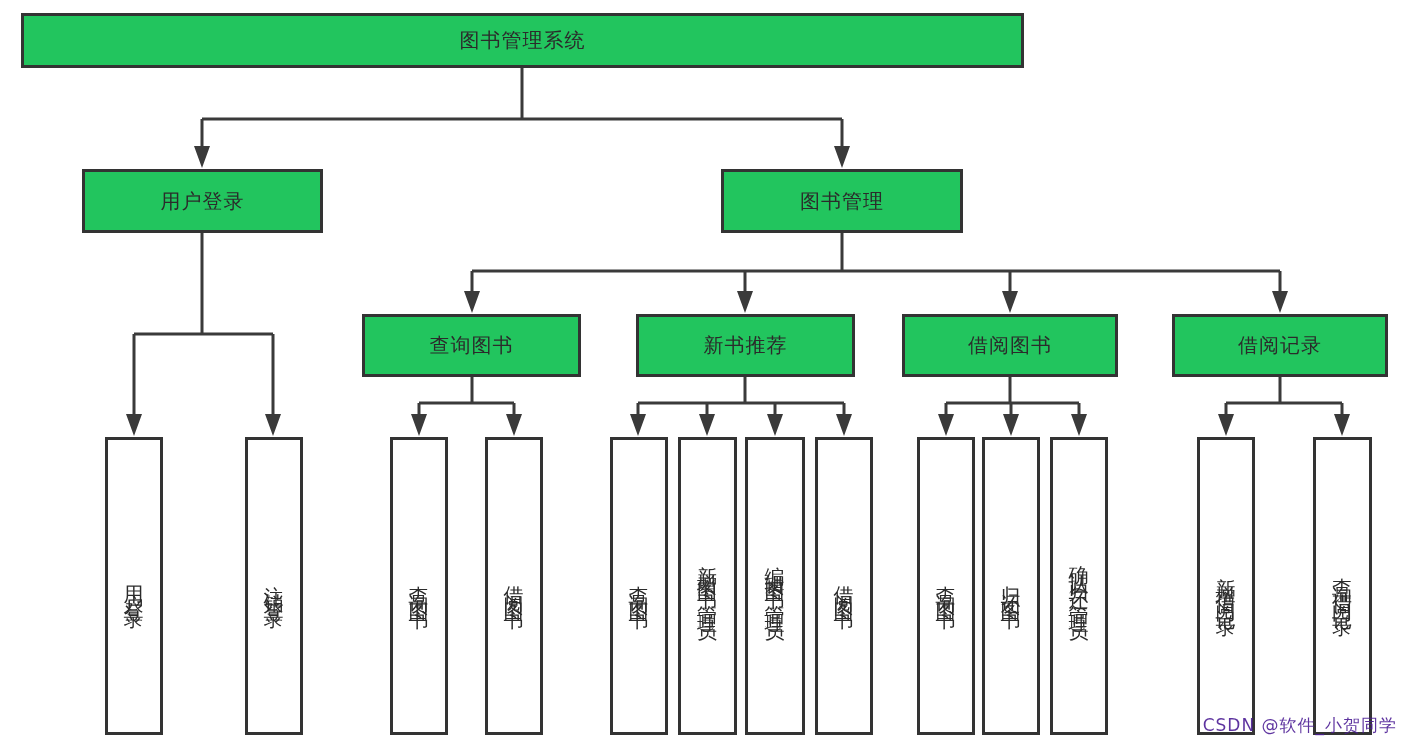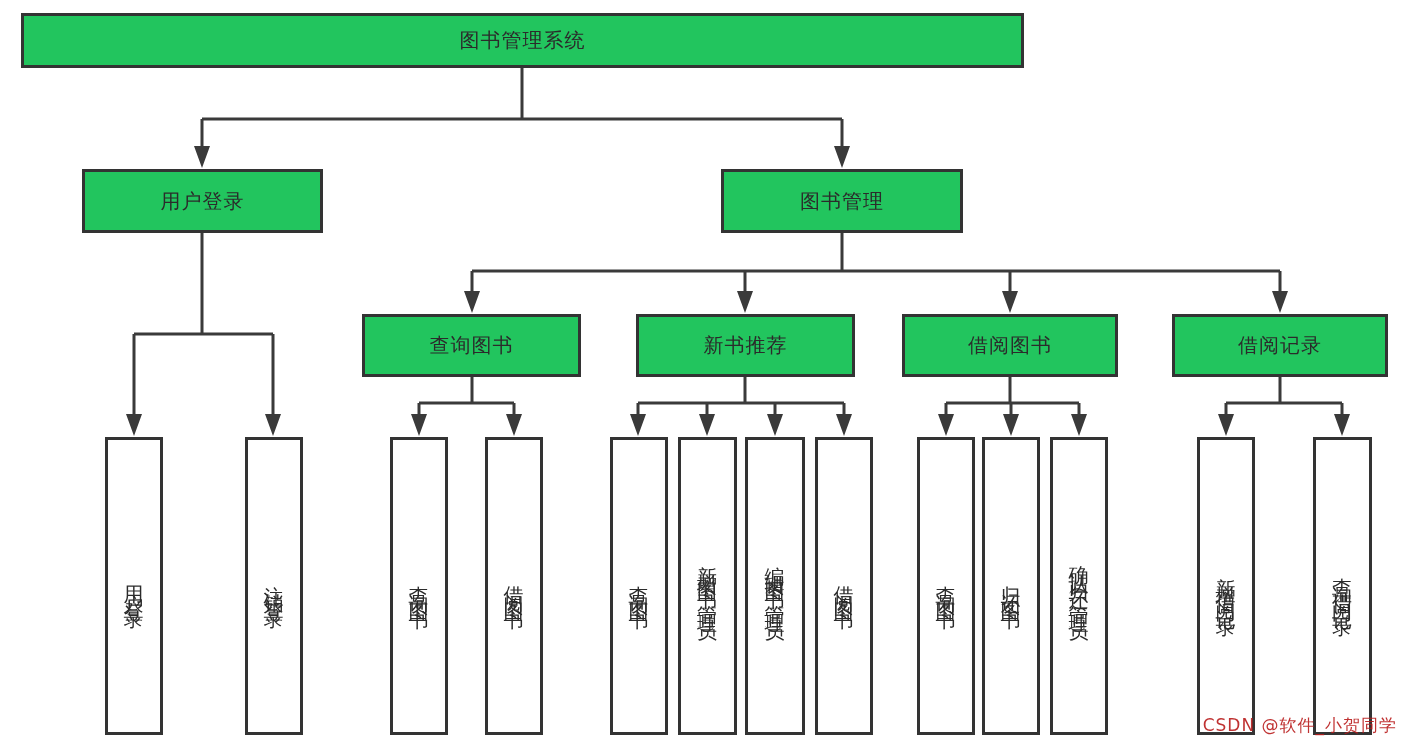--- a/index.html
+++ b/index.html
@@ -17,21 +17,21 @@
   }
   .vbox{
     position:absolute;box-sizing:border-box;border:3px solid #333333;background:#ffffff;
     display:flex;align-items:center;justify-content:center;
     writing-mode:vertical-rl;text-orientation:mixed;
     font-size:20px;letter-spacing:8px;z-index:2;
     line-height:1;
   }
   #watermark{
     position:absolute;right:8px;top:714px;z-index:3;
-    font-size:17px;color:#b91c1c;opacity:.9;letter-spacing:1px;white-space:nowrap;
+    font-size:17px;color:#4c1d95;opacity:.9;letter-spacing:1px;white-space:nowrap;
   }
 </style>
 </head>
 <body>
 
 <div id="canvas">
 
   <svg id="connectors" width="1405" height="747" viewBox="0 0 1405 747">
     <path d="M522 68 V119 M202 119 H842 M202 119 V149 M842 119 V149
              M842 233 V271 M472 271 H1280 M472 271 V293 M745 271 V293 M1010 271 V293 M1280 271 V293

